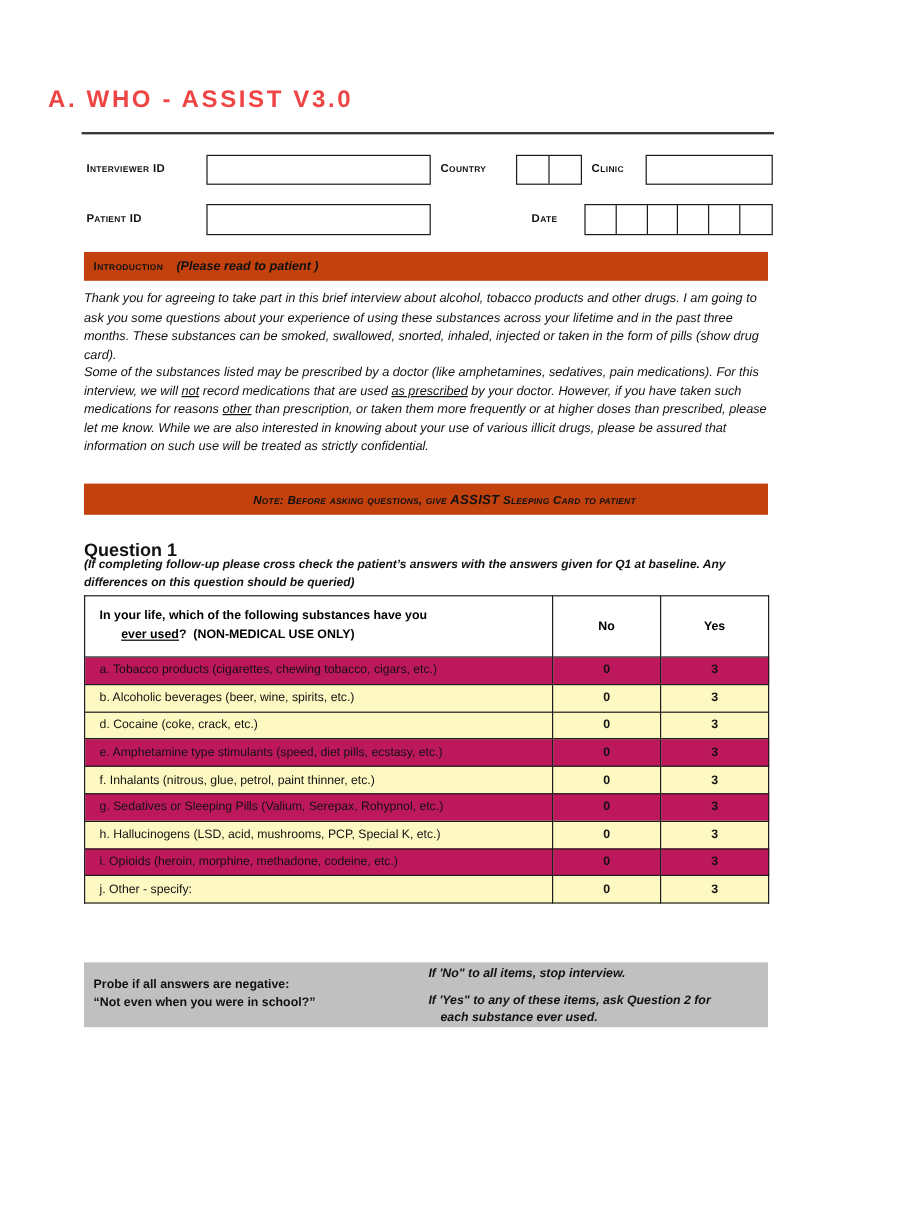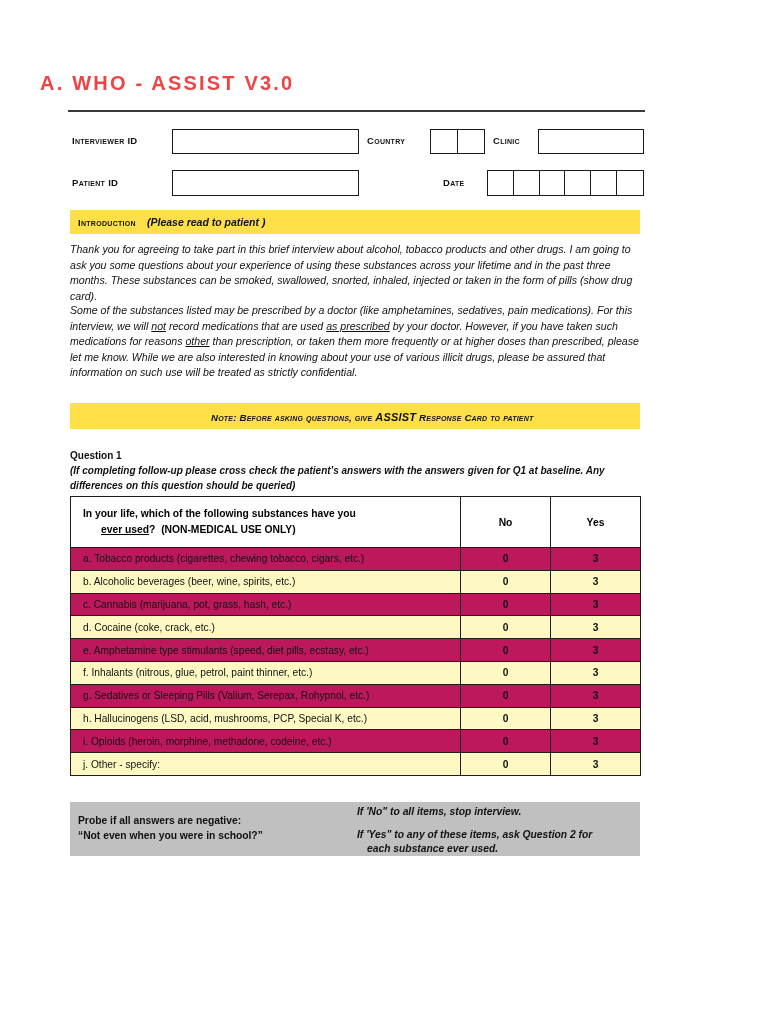--- a/index.html
+++ b/index.html
@@ -69,21 +69,21 @@
   .boxgroup .cellbox {
     border-right: 1.4px solid #1a1a1a;
     box-sizing: border-box;
     height: 100%;
   }
   .boxgroup .cellbox:last-child { border-right: none; }
 
   
   .graybar {
     position: absolute;
-    background: #fde047;
+    background: #c2410c;
     box-sizing: border-box;
   }
   .graybar-label {
     font-size: 9.5px;
     font-weight: bold;
     font-variant: small-caps;
     letter-spacing: 0.3px;
     color: #111;
   }
   .graybar-sub {
@@ -112,21 +112,21 @@
     font-style: italic;
     line-height: 15.6px;
     color: #111;
     text-align: left;
   }
   .para u { text-decoration: underline; }
 
   
   .q-title {
     position: absolute;
-    font-size: 10px;
+    font-size: 15px;
     font-weight: bold;
     color: #111;
   }
   .q-sub {
     position: absolute;
     font-size: 10px;
     font-weight: bold;
     font-style: italic;
     line-height: 14.5px;
     color: #111;
@@ -258,21 +258,21 @@
   <div class="graybar" style="left:70px; top:210px; width:570px; height:24px;">
     <span class="graybar-label" style="position:absolute; left:8px; top:7px;">Introduction</span>
     <span class="graybar-sub" style="position:absolute; left:77px; top:6px;">(Please read to patient )</span>
   </div>
 
   <div class="para" style="left:70px; top:242px; width:566px;">Thank you for agreeing to take part in this brief interview about alcohol, tobacco products and other drugs.  I am going to ask you some questions about your experience of using these substances across your lifetime and in the past three months.  These substances can be smoked, swallowed, snorted, inhaled, injected or taken in the form of pills (show drug card).</div>
 
   <div class="para" style="left:70px; top:303px; width:570px;"><span>Some of the substances listed may be prescribed by a doctor (like amphetamines, sedatives, pain medications).  For this interview, we will </span><u>not</u><span> record medications that are used </span><u>as prescribed</u><span> by your doctor.  However, if you have taken such medications for reasons </span><u>other</u><span> than prescription, or taken them more frequently or at higher doses than prescribed, please let me know.  While we are also interested in knowing about your use of various illicit drugs, please be assured that information on such use will be treated as strictly confidential.</span></div>
 
   <div class="graybar" style="left:70px; top:403px; width:570px; height:26px;">
-    <span class="note-text" style="position:absolute; left:141px; top:8px; white-space:nowrap;"><span>Note: Before asking questions, give </span><span class="assist-em">ASSIST</span><span> Response Card to patient</span></span>
+    <span class="note-text" style="position:absolute; left:141px; top:8px; white-space:nowrap;"><span>Note: Before asking questions, give </span><span class="assist-em">ASSIST</span><span> Sleeping Card to patient</span></span>
   </div>
 
   <div class="q-title" style="left:70px; top:450px;">Question 1</div>
   <div class="q-sub" style="left:70px; top:464px; width:566px;">(If completing follow-up please cross check the patient’s answers with the answers given for Q1 at baseline.  Any differences on this question should be queried)</div>
 
   <table class="qtable">
     <colgroup>
       <col style="width:390px;">
       <col style="width:90px;">
       <col style="width:90px;">
@@ -291,25 +291,20 @@
       <tr class="plain">
         <td class="sub">a.  Tobacco products (cigarettes, chewing tobacco, cigars, etc.)</td>
         <td class="ans">0</td>
         <td class="ans">3</td>
       </tr>
       <tr class="shade">
         <td class="sub">b.  Alcoholic beverages (beer, wine, spirits, etc.)</td>
         <td class="ans">0</td>
         <td class="ans">3</td>
       </tr>
-      <tr class="plain">
-        <td class="sub">c.  Cannabis (marijuana, pot, grass, hash, etc.)</td>
-        <td class="ans">0</td>
-        <td class="ans">3</td>
-      </tr>
       <tr class="shade">
         <td class="sub">d.  Cocaine (coke, crack, etc.)</td>
         <td class="ans">0</td>
         <td class="ans">3</td>
       </tr>
       <tr class="plain">
         <td class="sub">e. Amphetamine type stimulants (speed, diet pills, ecstasy, etc.)</td>
         <td class="ans">0</td>
         <td class="ans">3</td>
       </tr>

